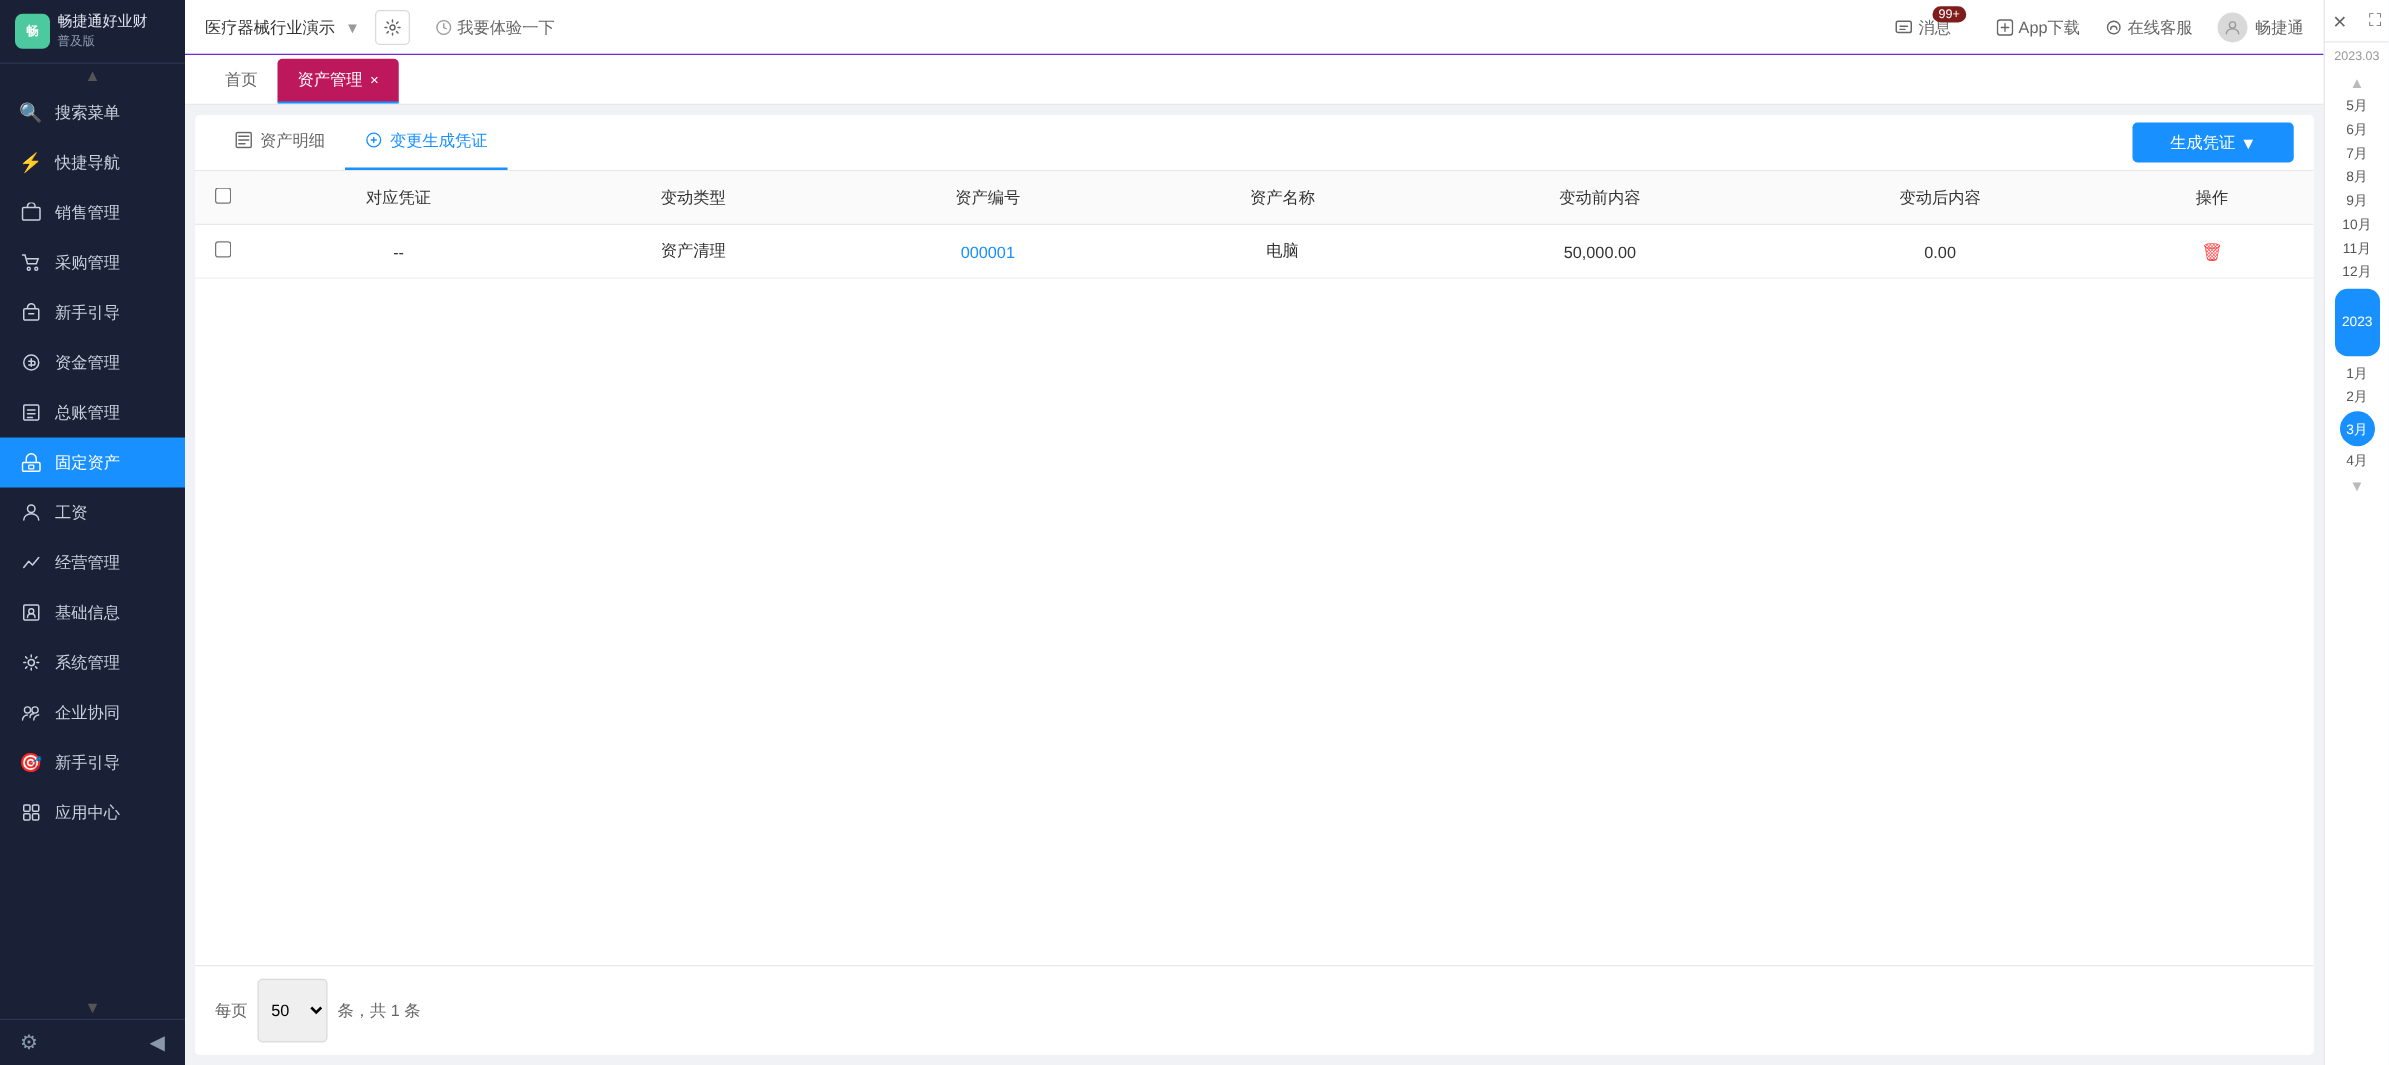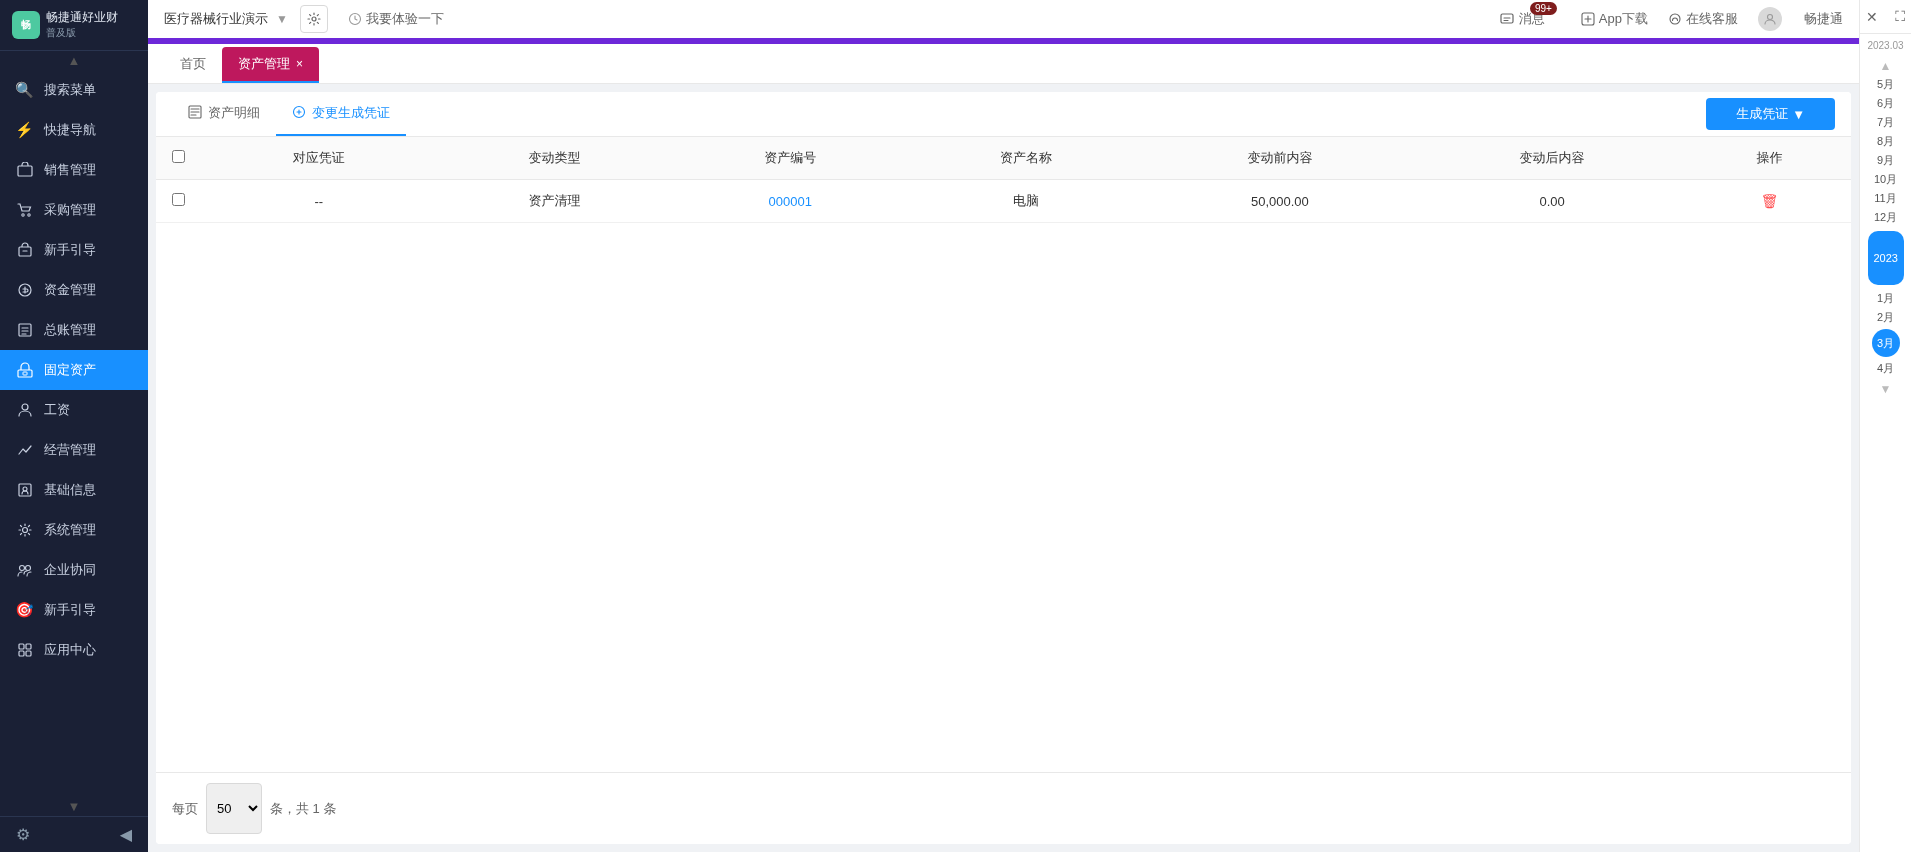--- a/index.html
+++ b/index.html
@@ -93,21 +93,21 @@
       flex: 1;
       display: flex;
       flex-direction: column;
       overflow: hidden;
     }
 
     
     .topbar {
       height: 44px;
       background: white;
-      border-bottom: 6px solid #6d28d9;
+      border-bottom: 1px solid #6d28d9;
       display: flex;
       align-items: center;
       padding: 4px 16px;
       justify-content: space-between;
     }
     .topbar-left {
       display: flex;
       align-items: center;
       gap: 8px;
     }
@@ -527,21 +527,21 @@
           </svg>
         <span>App下载</span>
       </div>
       <div class="topbar-right-item">
         <svg width="14" height="14" viewBox="0 0 14 14" fill="none">
             <circle cx="7" cy="7" r="5" stroke="#666" stroke-width="1.1"></circle>
             <path d="M4.5 8.5c0-1.4 1.1-2.5 2.5-2.5s2.5 1.1 2.5 2.5" stroke="#666" stroke-width="1.1" stroke-linecap="round"></path>
           </svg>
         <span>在线客服</span>
       </div>
-      <div class="topbar-right-item" style="gap:22px;">
+      <div class="topbar-right-item" style="gap:6px;">
         <div class="user-avatar">
           <svg width="14" height="14" viewBox="0 0 14 14" fill="none">
               <circle cx="7" cy="5" r="2.5" stroke="#999" stroke-width="1.1"></circle>
               <path d="M2 12c0-2.2 2.2-4 5-4s5 1.8 5 4" stroke="#999" stroke-width="1.1" stroke-linecap="round"></path>
             </svg>
         </div>
         <span>畅捷通</span>
       </div>
     </div>
   </div>

